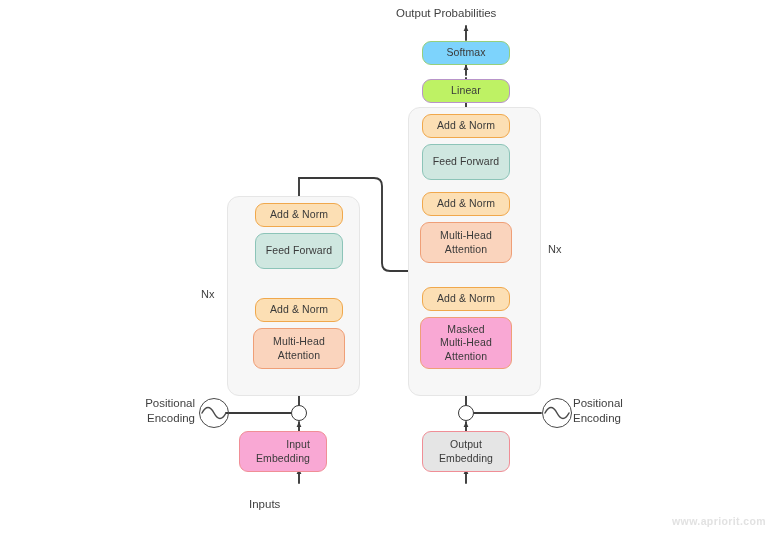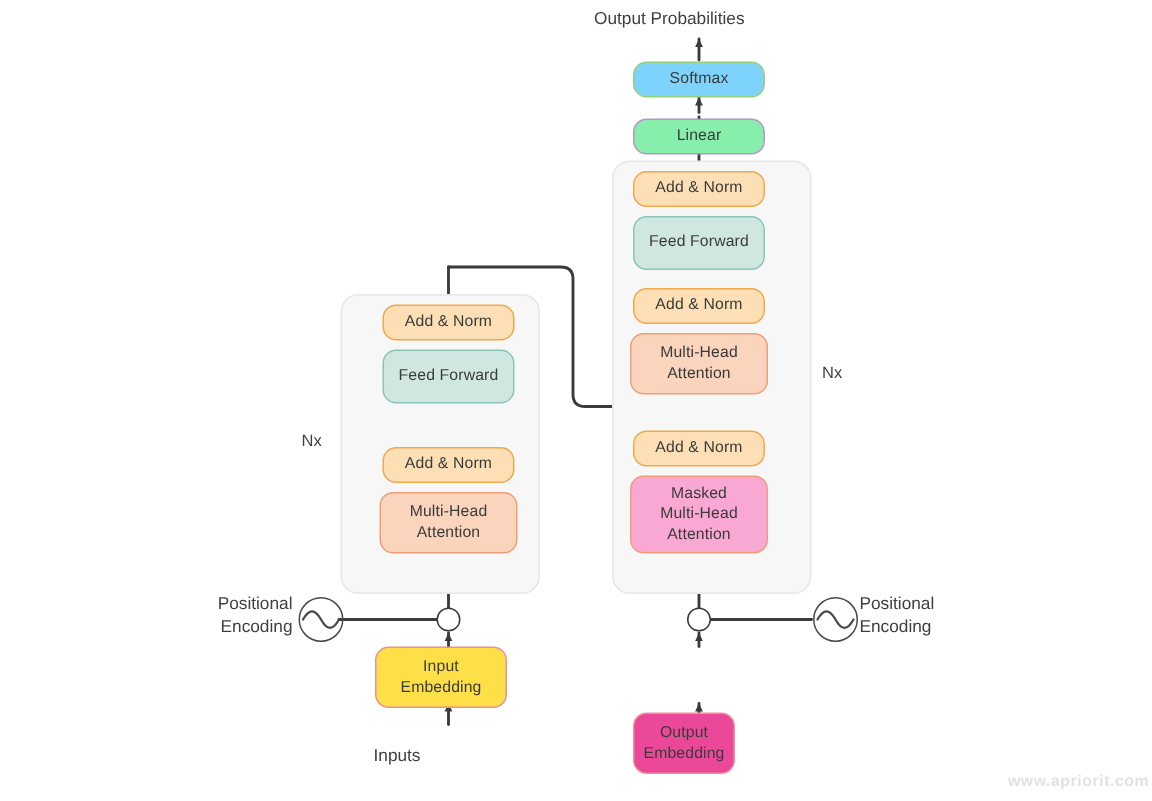--- a/index.html
+++ b/index.html
@@ -195,42 +195,42 @@
 
   <div class="node" style="left:255px; top:203px; width:88px; height:24px; background:#fcdfb4; border-color:#f0a84c;">Add &amp; Norm</div>
 
   <div class="node" style="left:255px; top:233px; width:88px; height:36px; background:#cfe7e0; border-color:#8cc4b8;">Feed Forward</div>
 
   <div class="node" style="left:255px; top:298px; width:88px; height:24px; background:#fcdfb4; border-color:#f0a84c;">Add &amp; Norm</div>
 
   <div class="node" style="left:253px; top:328px; width:92px; height:41px; background:#fad4bd; border-color:#ef9f77;">Multi-Head
 Attention</div>
 
-  <div class="node" style="left:250px; top:431px; width:88px; height:41px; background:#fde047; border-color:#f08e96;">Input
+  <div class="node" style="left:239px; top:431px; width:88px; height:41px; background:#f9a8d4; border-color:#f08e96;text-align:right;">Input
 Embedding</div>
 
   <div class="node" style="left:422px; top:114px; width:88px; height:24px; background:#fcdfb4; border-color:#f0a84c;">Add &amp; Norm</div>
 
   <div class="node" style="left:422px; top:144px; width:88px; height:36px; background:#cfe7e0; border-color:#8cc4b8;">Feed Forward</div>
 
   <div class="node" style="left:422px; top:192px; width:88px; height:24px; background:#fcdfb4; border-color:#f0a84c;">Add &amp; Norm</div>
 
   <div class="node" style="left:420px; top:222px; width:92px; height:41px; background:#fad4bd; border-color:#ef9f77;">Multi-Head
 Attention</div>
 
   <div class="node" style="left:422px; top:287px; width:88px; height:24px; background:#fcdfb4; border-color:#f0a84c;">Add &amp; Norm</div>
 
   <div class="node" style="left:420px; top:317px; width:92px; height:52px; background:#f9a8d4; border-color:#ef9f77;">Masked
 Multi-Head
 Attention</div>
 
-  <div class="node" style="left:422px; top:431px; width:68px; height:41px; background:#ec4899; border-color:#f08e96;margin-top:44px;">Output
+  <div class="node" style="left:422px; top:431px; width:88px; height:41px; background:#e5e5e5; border-color:#f08e96;">Output
 Embedding</div>
 
-  <div class="node" style="left:422px; top:79px; width:88px; height:24px; background:#86efac; border-color:#b894c9;">Linear</div>
+  <div class="node" style="left:422px; top:79px; width:88px; height:24px; background:#bef264; border-color:#b894c9;">Linear</div>
 
   <div class="node" style="left:422px; top:41px; width:88px; height:24px; background:#7dd3fc; border-color:#96cf7c;">Softmax</div>
 
   <div class="label" style="left:396px; top:6px; width:140px;">Output Probabilities</div>
 
   <div class="label" style="left:249px; top:497px; width:100px;">Inputs</div>
 
 
   <div class="label left" style="left:103px; top:396px; width:92px;">Positional
 Encoding</div>

